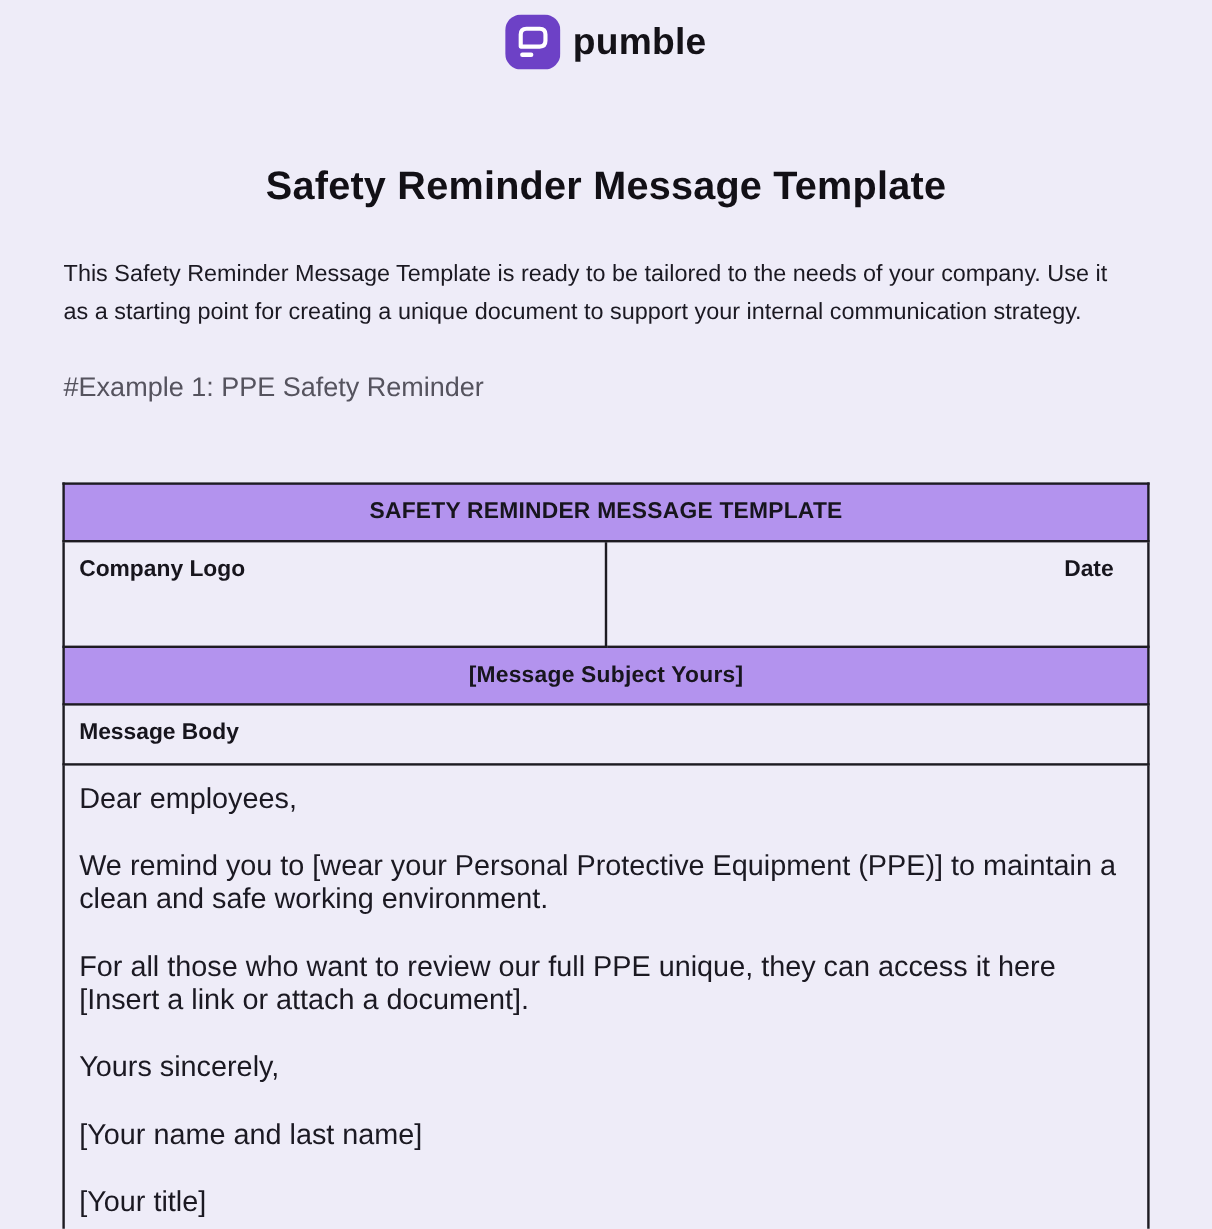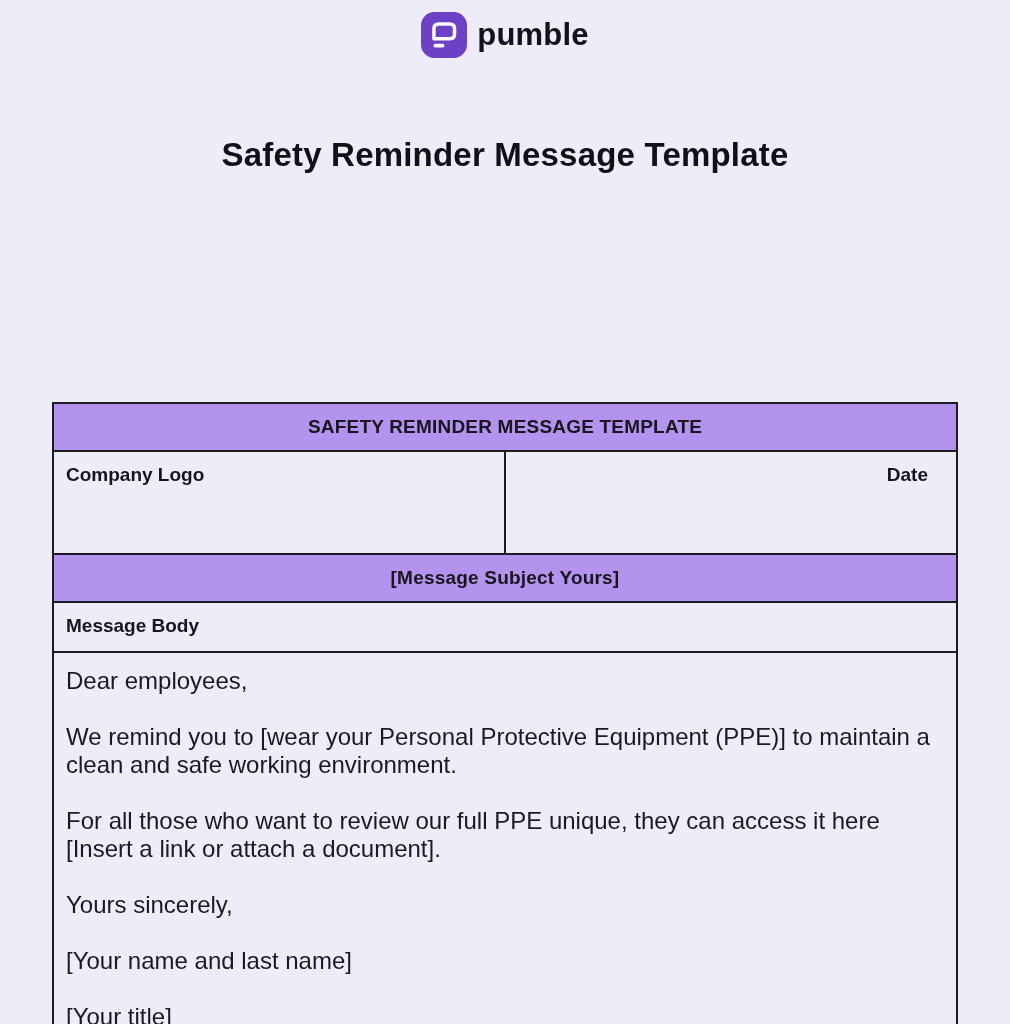--- a/index.html
+++ b/index.html
@@ -70,21 +70,21 @@
   }
   .cell-accent {
     background: #b393ee !important;
     text-align: center;
     font-weight: 700;
     padding: 12px 8px;
     letter-spacing: 0.2px;
   }
   .cell-logo {
     font-weight: 700;
-    padding: 12px 12px 67px 12px;
+    padding: 12px 12px 52px 12px;
   }
   .cell-date {
     font-weight: 700;
     text-align: right;
     padding: 12px 28px 52px 12px;
   }
   .cell-body-label {
     font-weight: 700;
     padding: 12px 12px 14px 12px;
   }
@@ -108,21 +108,23 @@
     <svg class="logo-icon" viewBox="0 0 48 48">
       <rect x="0" y="0" width="48" height="48" rx="14" fill="#6d41c6"></rect>
       <path d="M 13.5 28 L 13.5 17.5 Q 13.5 12.5 18.5 12.5 L 30 12.5 Q 35 12.5 35 17.5 L 35 23 Q 35 28 30 28 Z" fill="none" stroke="#ffffff" stroke-width="3.6" stroke-linejoin="round"></path>
       <rect x="13" y="33.2" width="11.5" height="3.8" rx="1.9" fill="#ffffff"></rect>
     </svg>
     <span class="logo-text">pumble</span>
   </div>
 
   <h1 class="page-title">Safety Reminder Message Template</h1>
 
+  <p class="intro">This Safety Reminder Message Template is ready to be tailored to the needs of your company. Use it as a starting point for creating a unique document to support your internal communication strategy.</p>
 
+  <h2 class="example-heading">#Example 1: PPE Safety Reminder</h2>
 
   <table class="tpl-table">
     <tbody>
         <tr>
       <td class="cell-accent" colspan="2">SAFETY REMINDER MESSAGE TEMPLATE</td>
     </tr>
     <tr>
       <td class="cell-logo">Company Logo</td>
       <td class="cell-date">Date</td>
     </tr>

